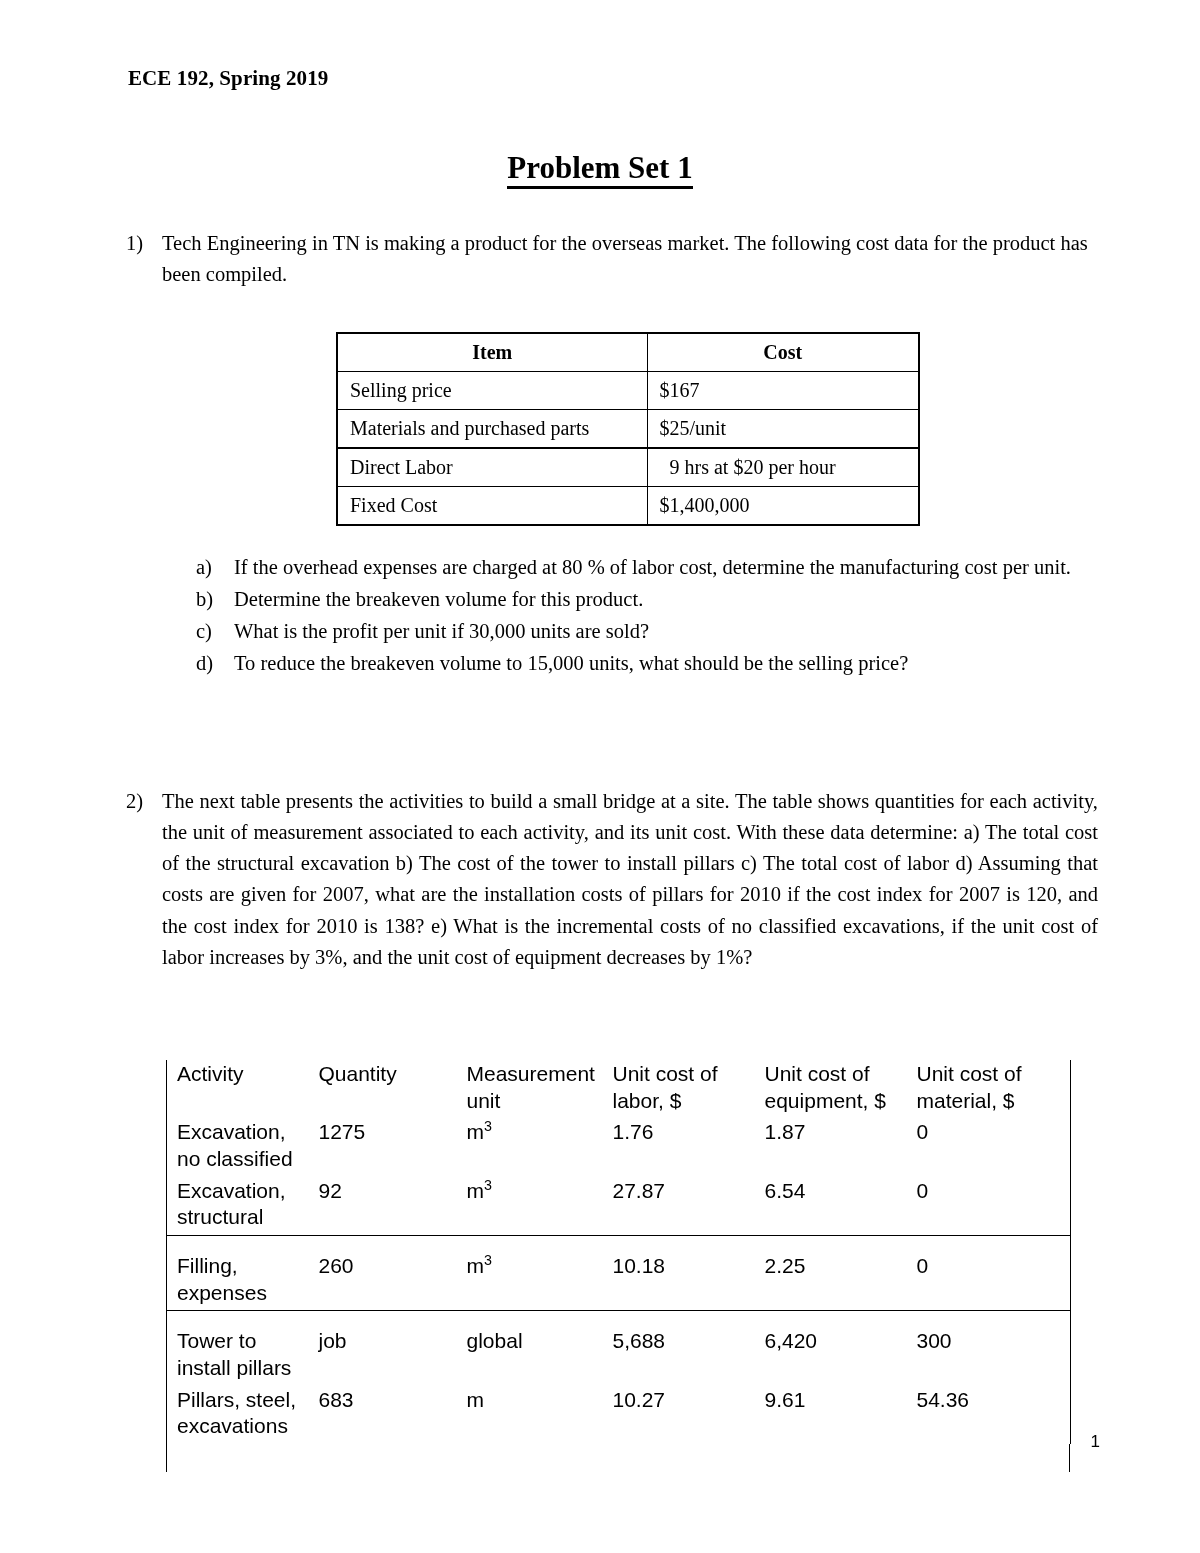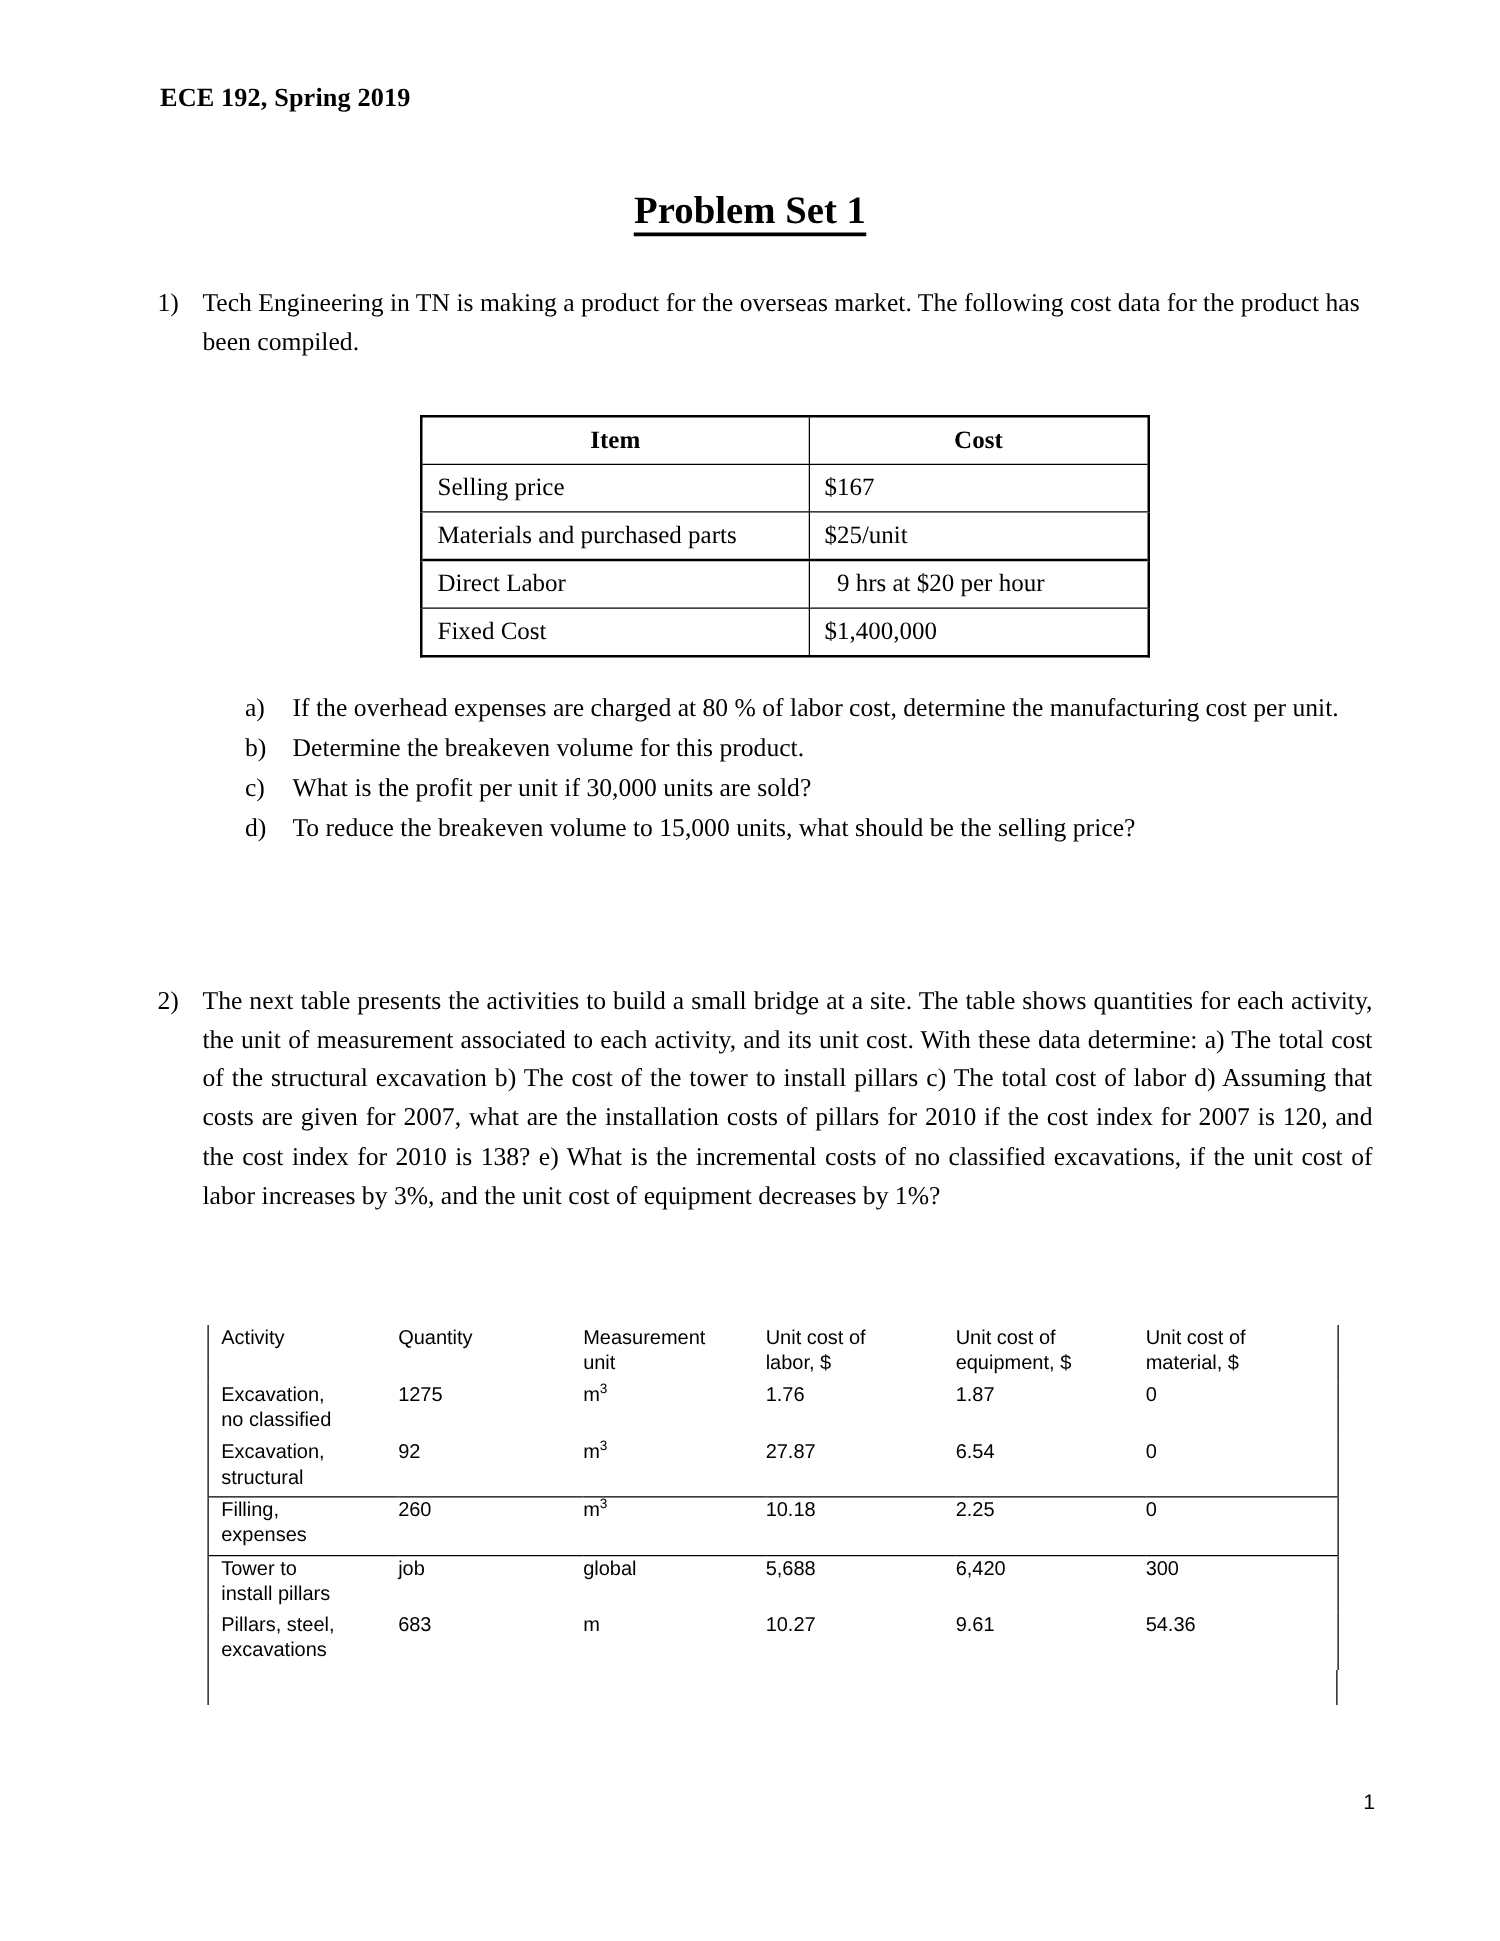--- a/index.html
+++ b/index.html
@@ -140,33 +140,33 @@
     position: absolute;
     left: 166px;
     top: 1060px;
     width: 904px;
   }
   table.t2 {
     border-collapse: collapse;
     width: 904px;
     table-layout: fixed;
     font-family: "Liberation Sans", "DejaVu Sans", sans-serif;
-    font-size: 16px;
+    font-size: 21px;
     line-height: 1.27;
   }
   table.t2 td, table.t2 th {
     vertical-align: top;
     text-align: left;
     font-weight: normal;
     padding: 1px 6px 4px 0;
     border: 0;
   }
   table.t2 tbody tr td:first-child { border-left: 1.5px solid #000; padding-left: 10px; }
   table.t2 tbody tr td:last-child { border-right: 1.5px solid #000; }
-  table.t2 tr.sep-above td { border-top: 1.5px solid #000; padding-top: 1px; }
+  table.t2 tr.sep-above td { border-top: 1.5px solid #000; padding-top: 17px; }
   table.t2 .c-activity { width: 152px; }
   table.t2 .c-qty      { width: 148px; }
   table.t2 .c-meas     { width: 146px; }
   table.t2 .c-labor    { width: 152px; }
   table.t2 .c-equip    { width: 152px; }
   table.t2 .c-mat      { width: 154px; }
   table.t2 sup { font-size: 0.68em; vertical-align: super; line-height: 0; }
   .t2-tail {
     height: 28px;
     border-left: 1.5px solid #000;

